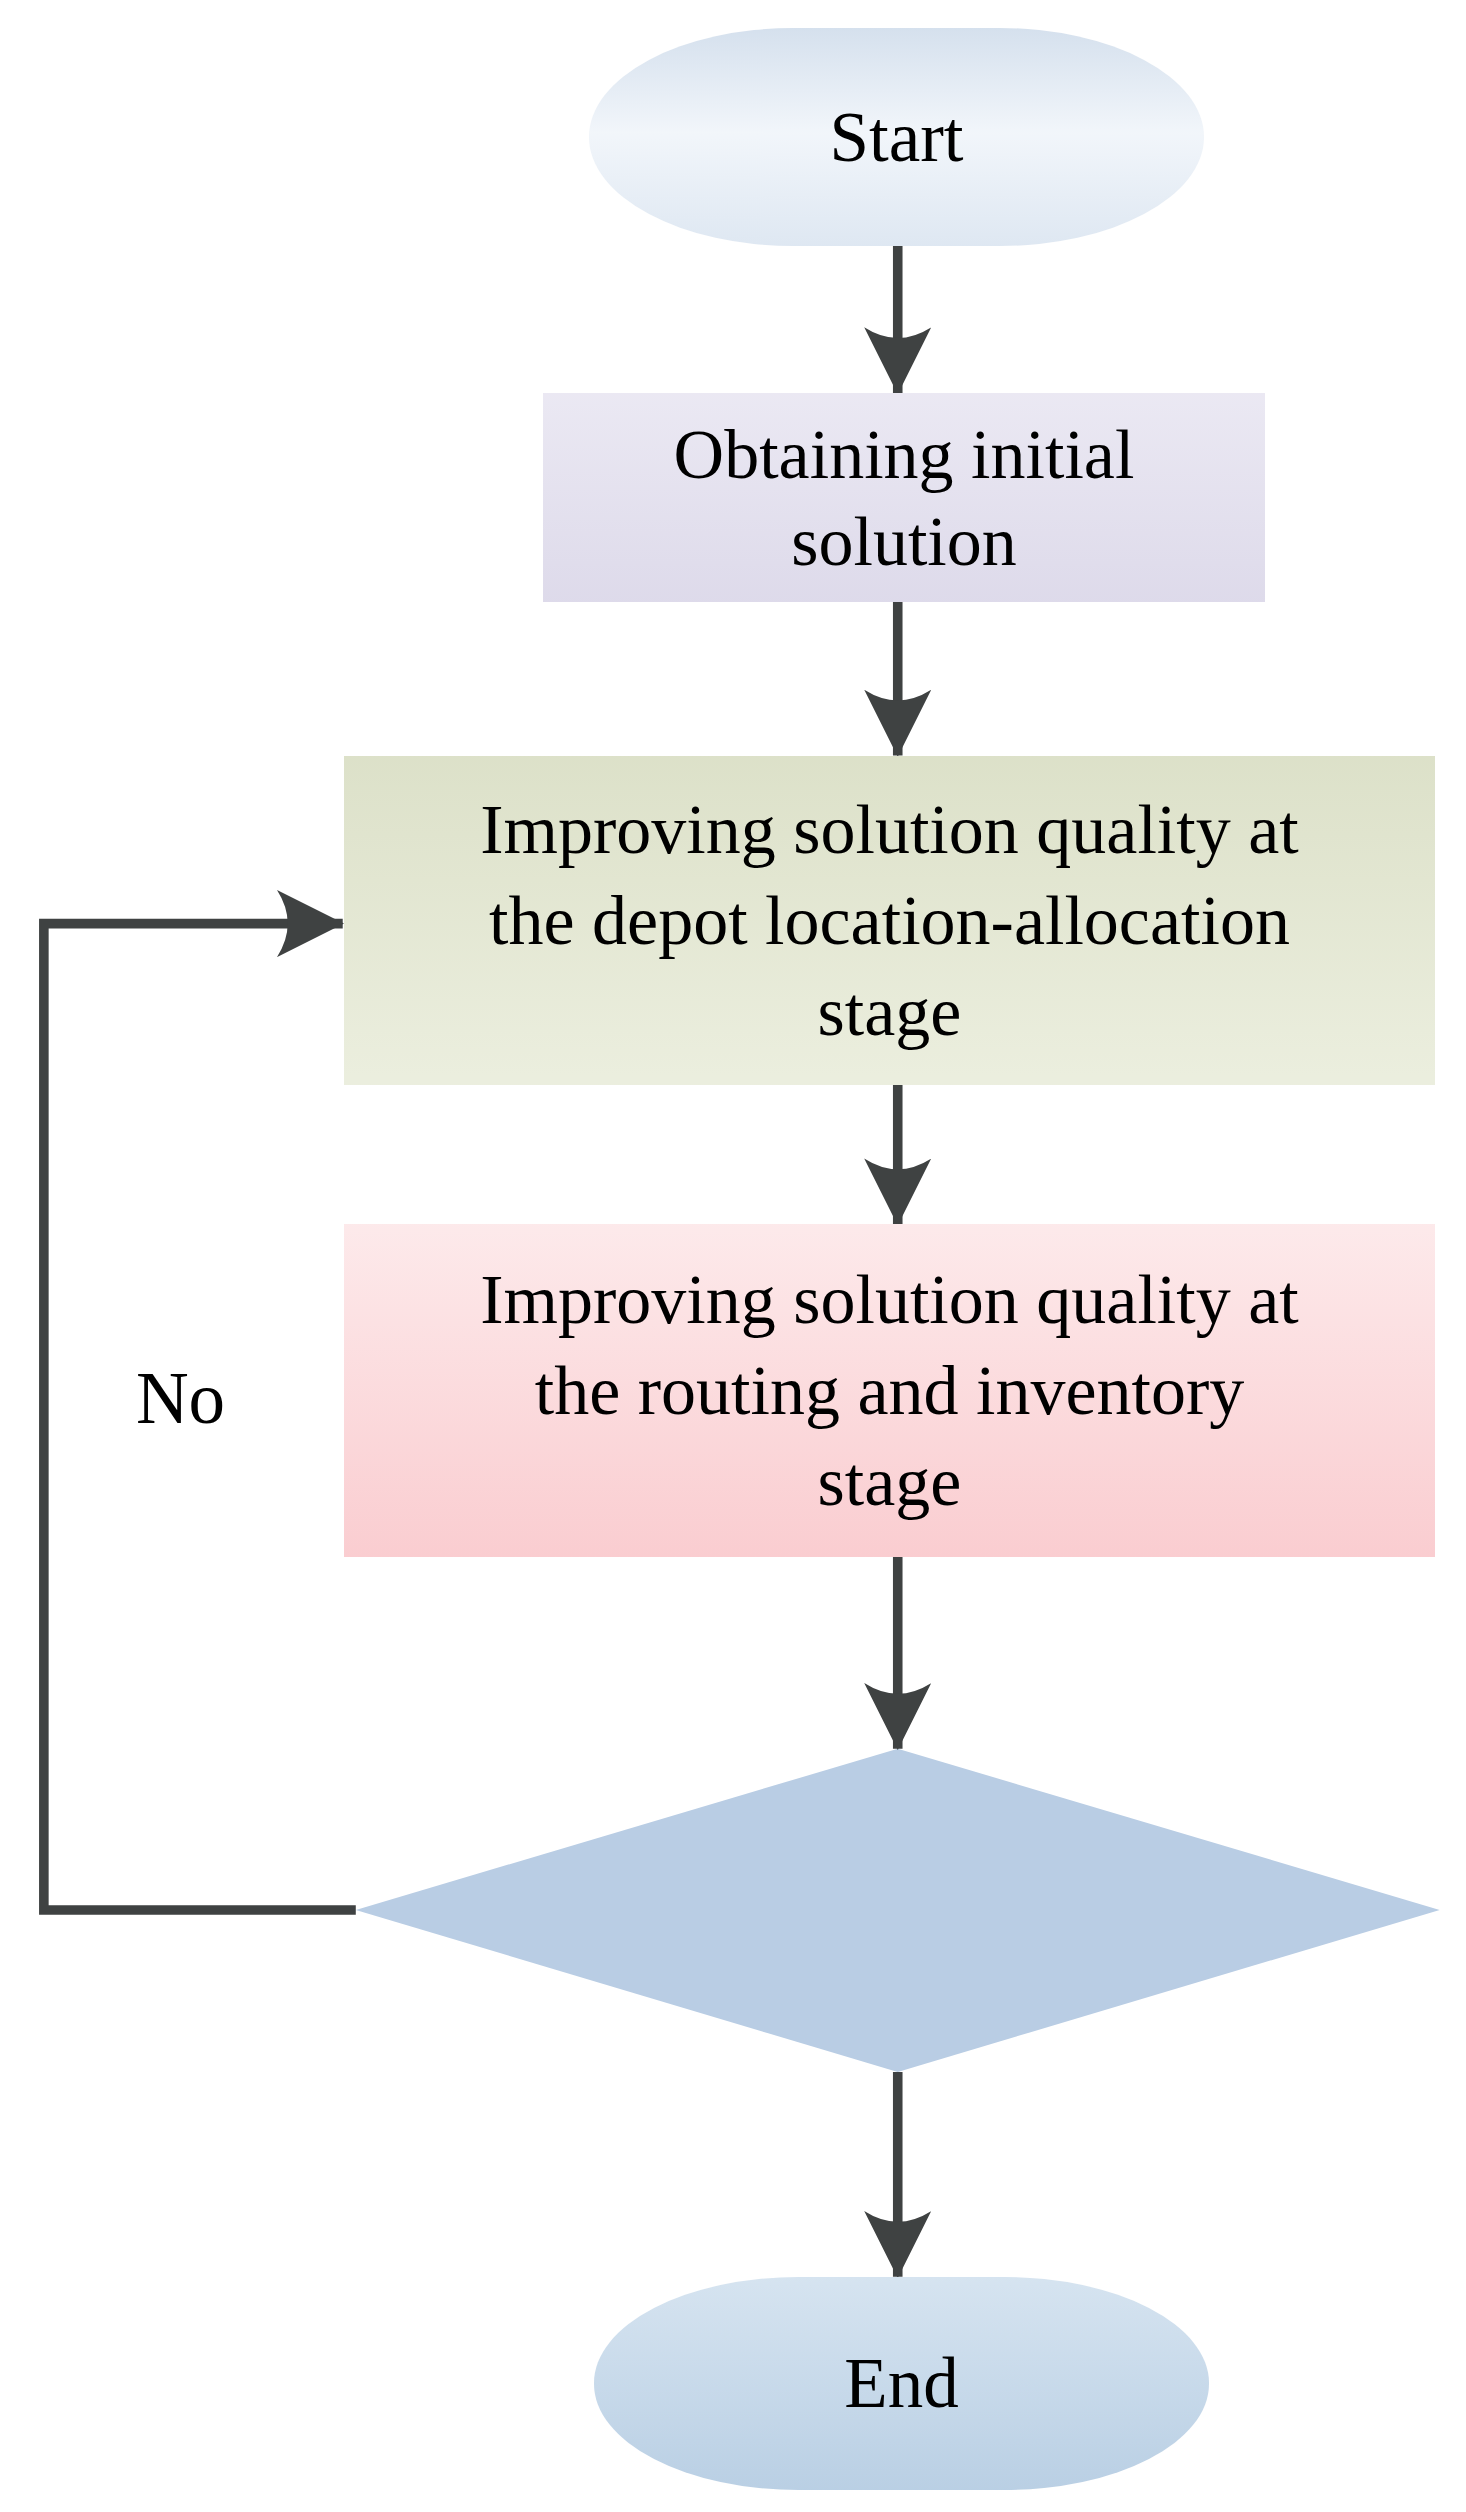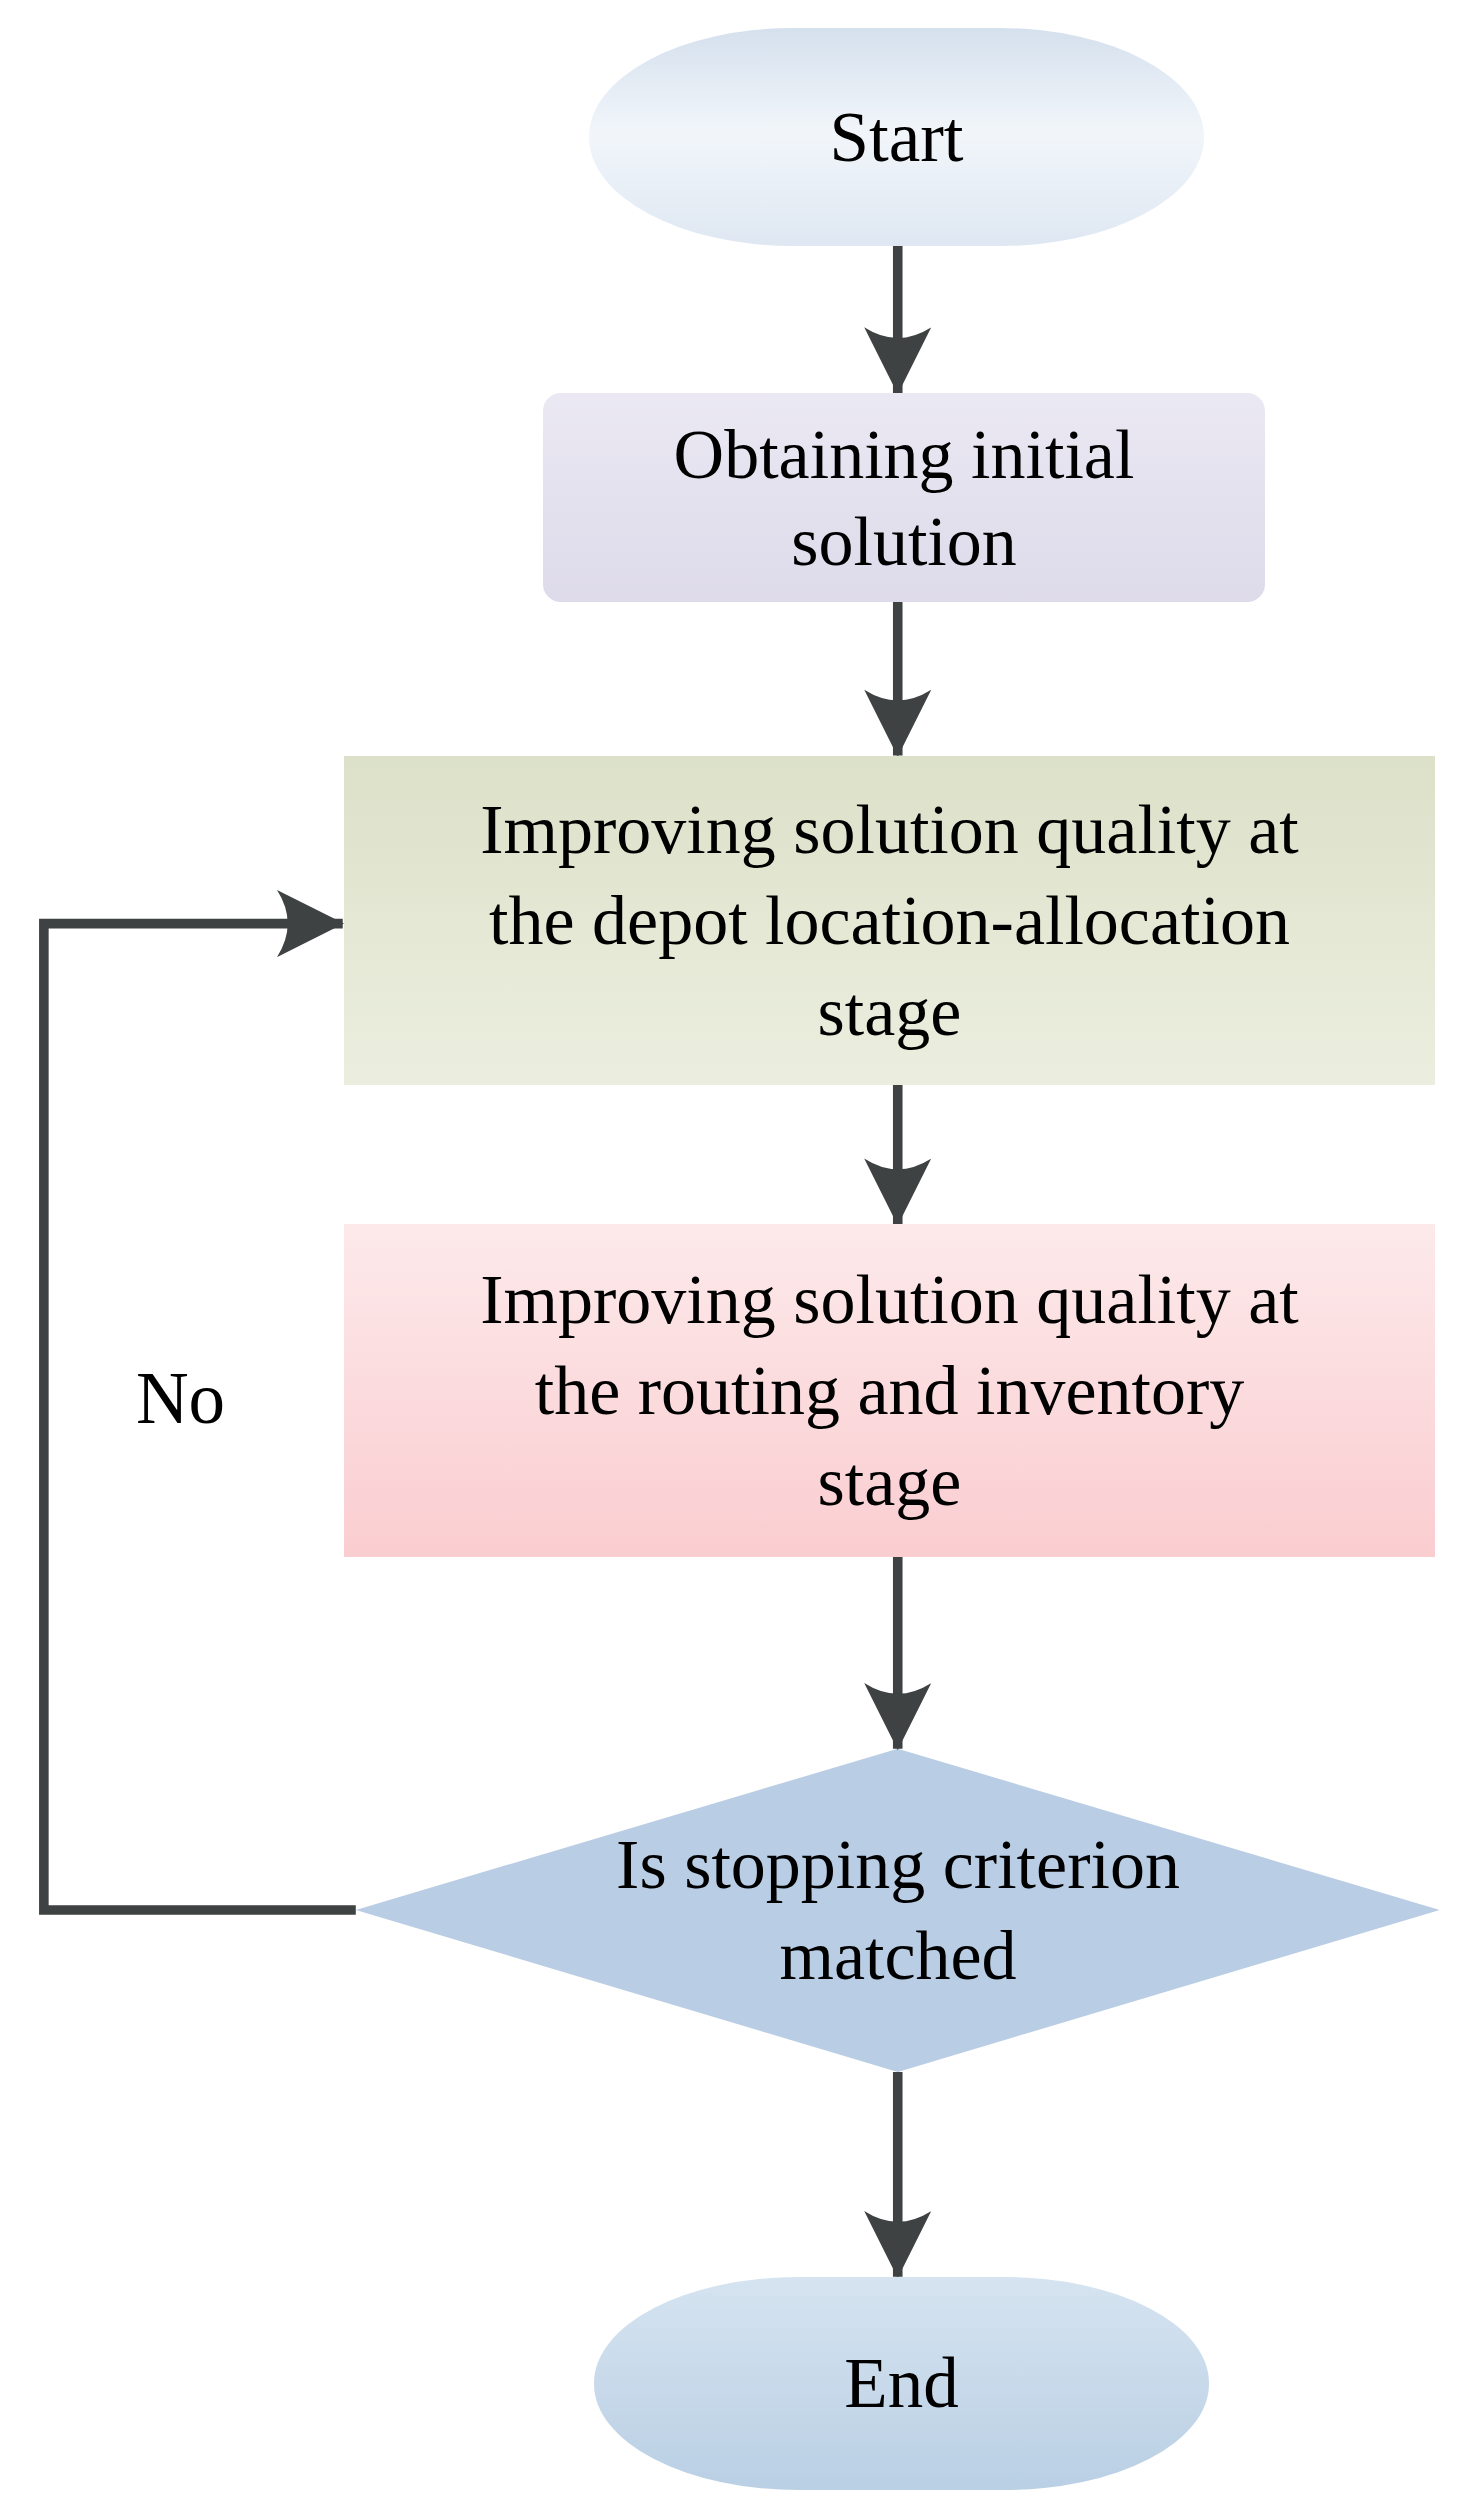--- a/index.html
+++ b/index.html
@@ -39,21 +39,20 @@
       linear-gradient(180deg, rgba(137,166,199,0.20), rgba(255,255,255,0.42) 48%, rgba(137,166,199,0.10)),
       var(--c-start, #e8eff7);
   }
 
   .node-initial {
     left: 543px; top: 393px; width: 722px; height: 209px;
     font-size: 70px; line-height: 87px;
     background:
       linear-gradient(180deg, rgba(255,255,255,0.25), rgba(120,110,160,0.06)),
       var(--c-initial, #e4e1ef);
-    border-radius: 18px;
   }
 
   .node-depot {
     left: 344px; top: 756px; width: 1091px; height: 329px;
     font-size: 70px; line-height: 91px;
     background:
       linear-gradient(180deg, rgba(120,130,80,0.07), rgba(255,255,255,0.28)),
       var(--c-depot, #e4e8d2);
   }
 
@@ -127,24 +126,20 @@
 the depot location-allocation
 stage</span>
   </div>
 
   <div class="node node-routing">
     <span>Improving solution quality at
 the routing and inventory
 stage</span>
   </div>
 
-  <div class="node node-decision-label">
-    <span>Is stopping criterion
-matched</span>
-  </div>
 
   <div class="node terminator node-end">
     <span>End</span>
   </div>
 
   <div class="edge-label edge-label-no">No</div>
 
 </div>
 
 

